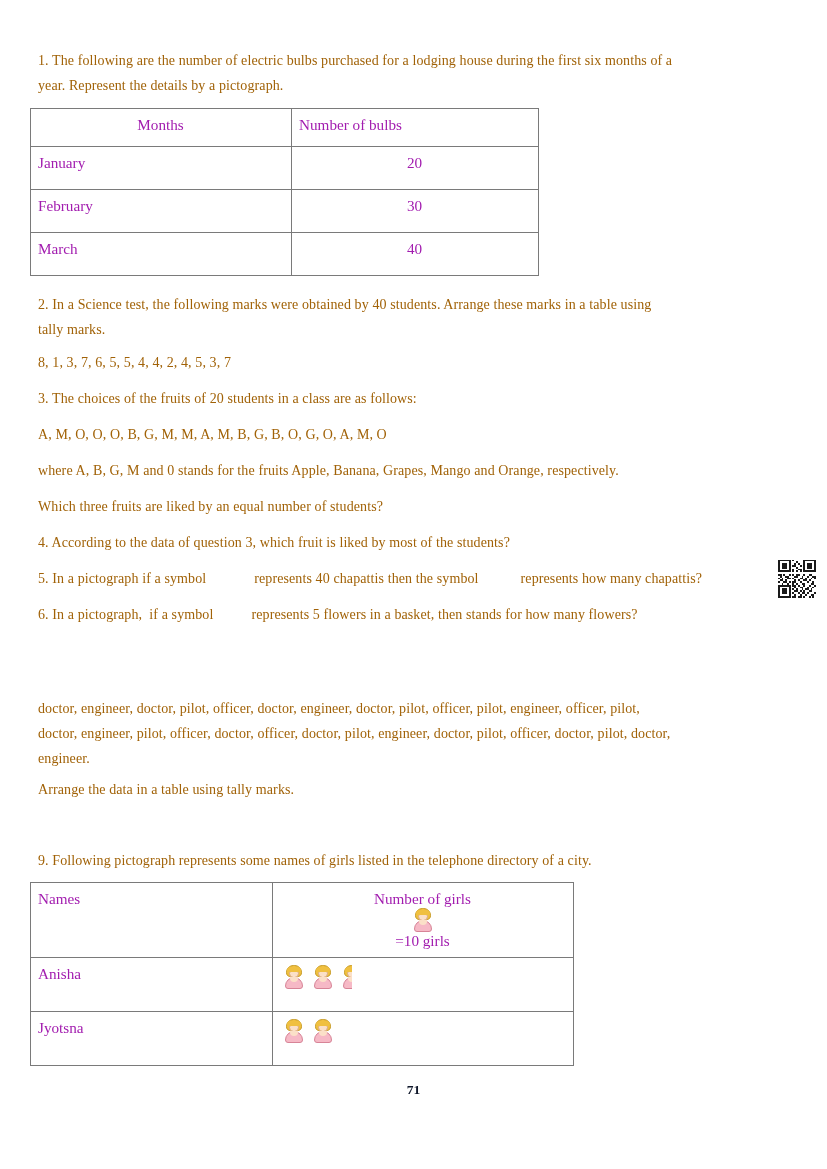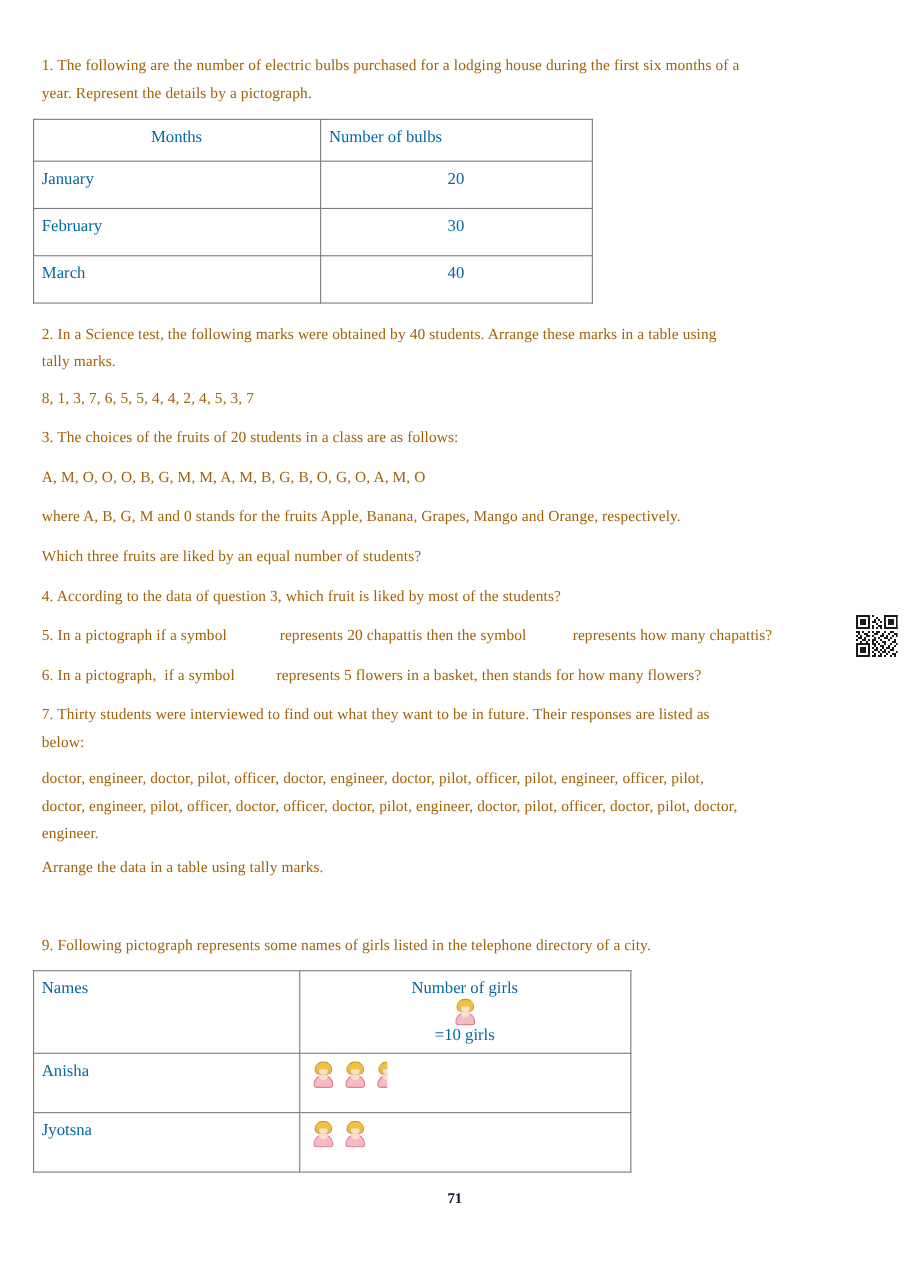--- a/index.html
+++ b/index.html
@@ -27,21 +27,21 @@
     color: #a16207;
     letter-spacing: 0.1px;
     white-space: pre-wrap;
   }
 
   
   table.doc-table {
     position: absolute;
     border-collapse: collapse;
     font-size: 15.2px;
-    color: #0369a1;
+    color: #a21caf;
     table-layout: fixed;
   }
   table.doc-table td {
     border: 1px solid #7a7a7a;
     vertical-align: top;
     padding: 7px 8px 7px 7px;
   }
   table.doc-table td.center { text-align: center; }
   table.doc-table td.left { text-align: left; }
 
@@ -177,21 +177,21 @@
 tally marks.</div>
   <div class="para" style="left:38px; top:350px; width:744px;">8, 1, 3, 7, 6, 5, 5, 4, 4, 2, 4, 5, 3, 7</div>
 
   <div class="para" style="left:38px; top:386px; width:744px;">3. The choices of the fruits of 20 students in a class are as follows:</div>
   <div class="para" style="left:38px; top:422px; width:744px;">A, M, O, O, O, B, G, M, M, A, M, B, G, B, O, G, O, A, M, O</div>
   <div class="para" style="left:38px; top:458px; width:756px;">where A, B, G, M and 0 stands for the fruits Apple, Banana, Grapes, Mango and Orange, respectively.</div>
   <div class="para" style="left:38px; top:494px; width:744px;">Which three fruits are liked by an equal number of students?</div>
 
   <div class="para" style="left:38px; top:530px; width:756px;">4. According to the data of question 3, which fruit is liked by most of the students?</div>
 
-  <div class="para" style="left:38px; top:566px; width:770px;"><span>5. In a pictograph if a symbol</span><span style="display:inline-block;width:48px;"></span><span>represents 20 chapattis then the symbol</span><span style="display:inline-block;width:42px;"></span><span>represents how many chapattis?</span></div>
+  <div class="para" style="left:38px; top:566px; width:770px;"><span>5. In a pictograph if a symbol</span><span style="display:inline-block;width:48px;"></span><span>represents 40 chapattis then the symbol</span><span style="display:inline-block;width:42px;"></span><span>represents how many chapattis?</span></div>
 
   <div class="para" style="left:38px; top:602px; width:770px;"><span>6. In a pictograph,  if a symbol</span><span style="display:inline-block;width:38px;"></span><span>represents 5 flowers in a basket, then stands for how many flowers?</span></div>
 
   <div class="qr">
     <svg width="38" height="39" viewBox="0 0 21 21" shape-rendering="crispEdges">
       <rect width="21" height="21" fill="#ffffff"></rect>
       <g fill="#1a1a1a">
 
         <rect x="0" y="0" width="7" height="1"></rect>
           <rect x="0" y="6" width="7" height="1"></rect>
@@ -294,22 +294,20 @@
           <rect x="18" y="19" width="2" height="1"></rect>
         <rect x="8" y="20" width="2" height="1"></rect>
           <rect x="11" y="20" width="2" height="1"></rect>
         <rect x="14" y="20" width="1" height="1"></rect>
           <rect x="17" y="20" width="1" height="1"></rect>
         <rect x="19" y="20" width="1" height="1"></rect>
       </g>
     </svg>
   </div>
 
-  <div class="para" style="left:38px; top:638px; width:730px;">7. Thirty students were interviewed to find out what they want to be in future. Their responses are listed as
-below:</div>
   <div class="para" style="left:38px; top:696px; width:770px;">doctor, engineer, doctor, pilot, officer, doctor, engineer, doctor, pilot, officer, pilot, engineer, officer, pilot,
 doctor, engineer, pilot, officer, doctor, officer, doctor, pilot, engineer, doctor, pilot, officer, doctor, pilot, doctor,
 engineer.</div>
   <div class="para" style="left:38px; top:777px; width:744px;">Arrange the data in a table using tally marks.</div>
 
 
   <div class="para" style="left:38px; top:848px; width:770px;">9. Following pictograph represents some names of girls listed in the telephone directory of a city.</div>
 
   <table class="doc-table" id="girls-table">
     <tbody>

